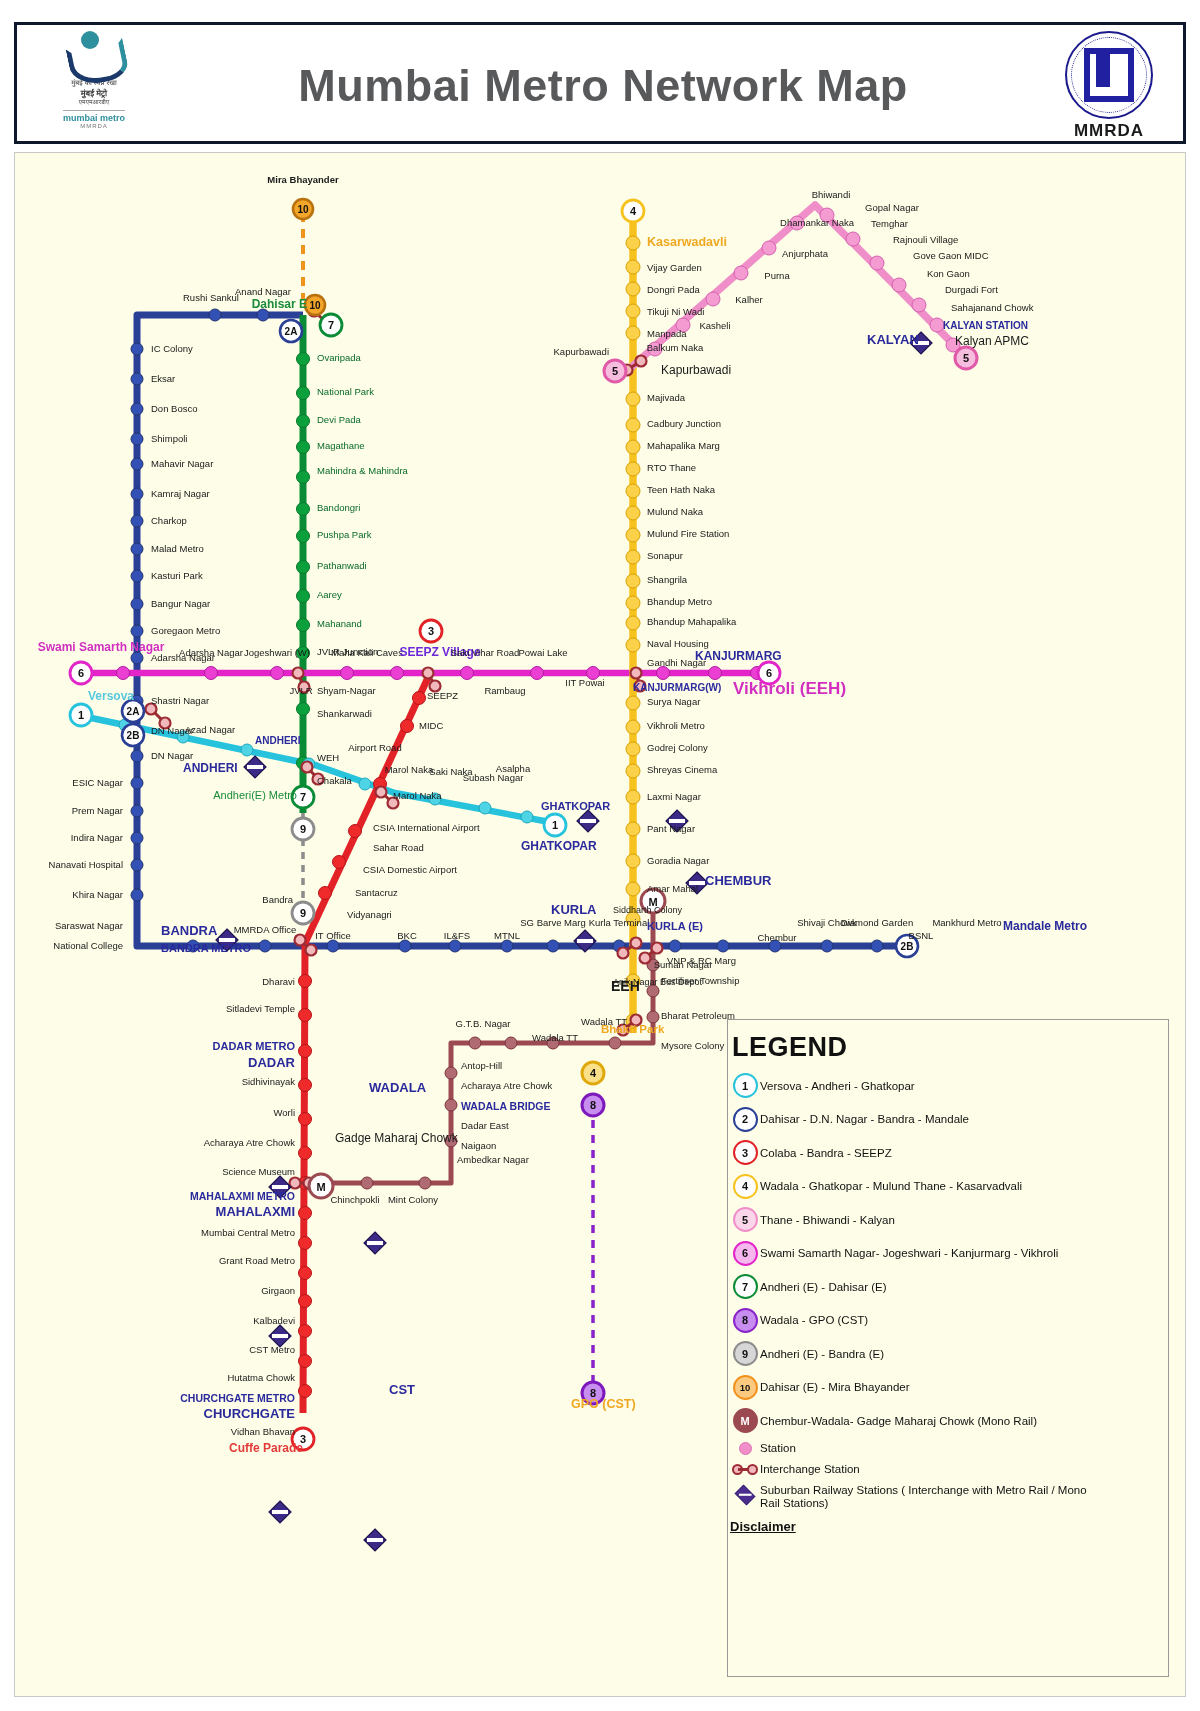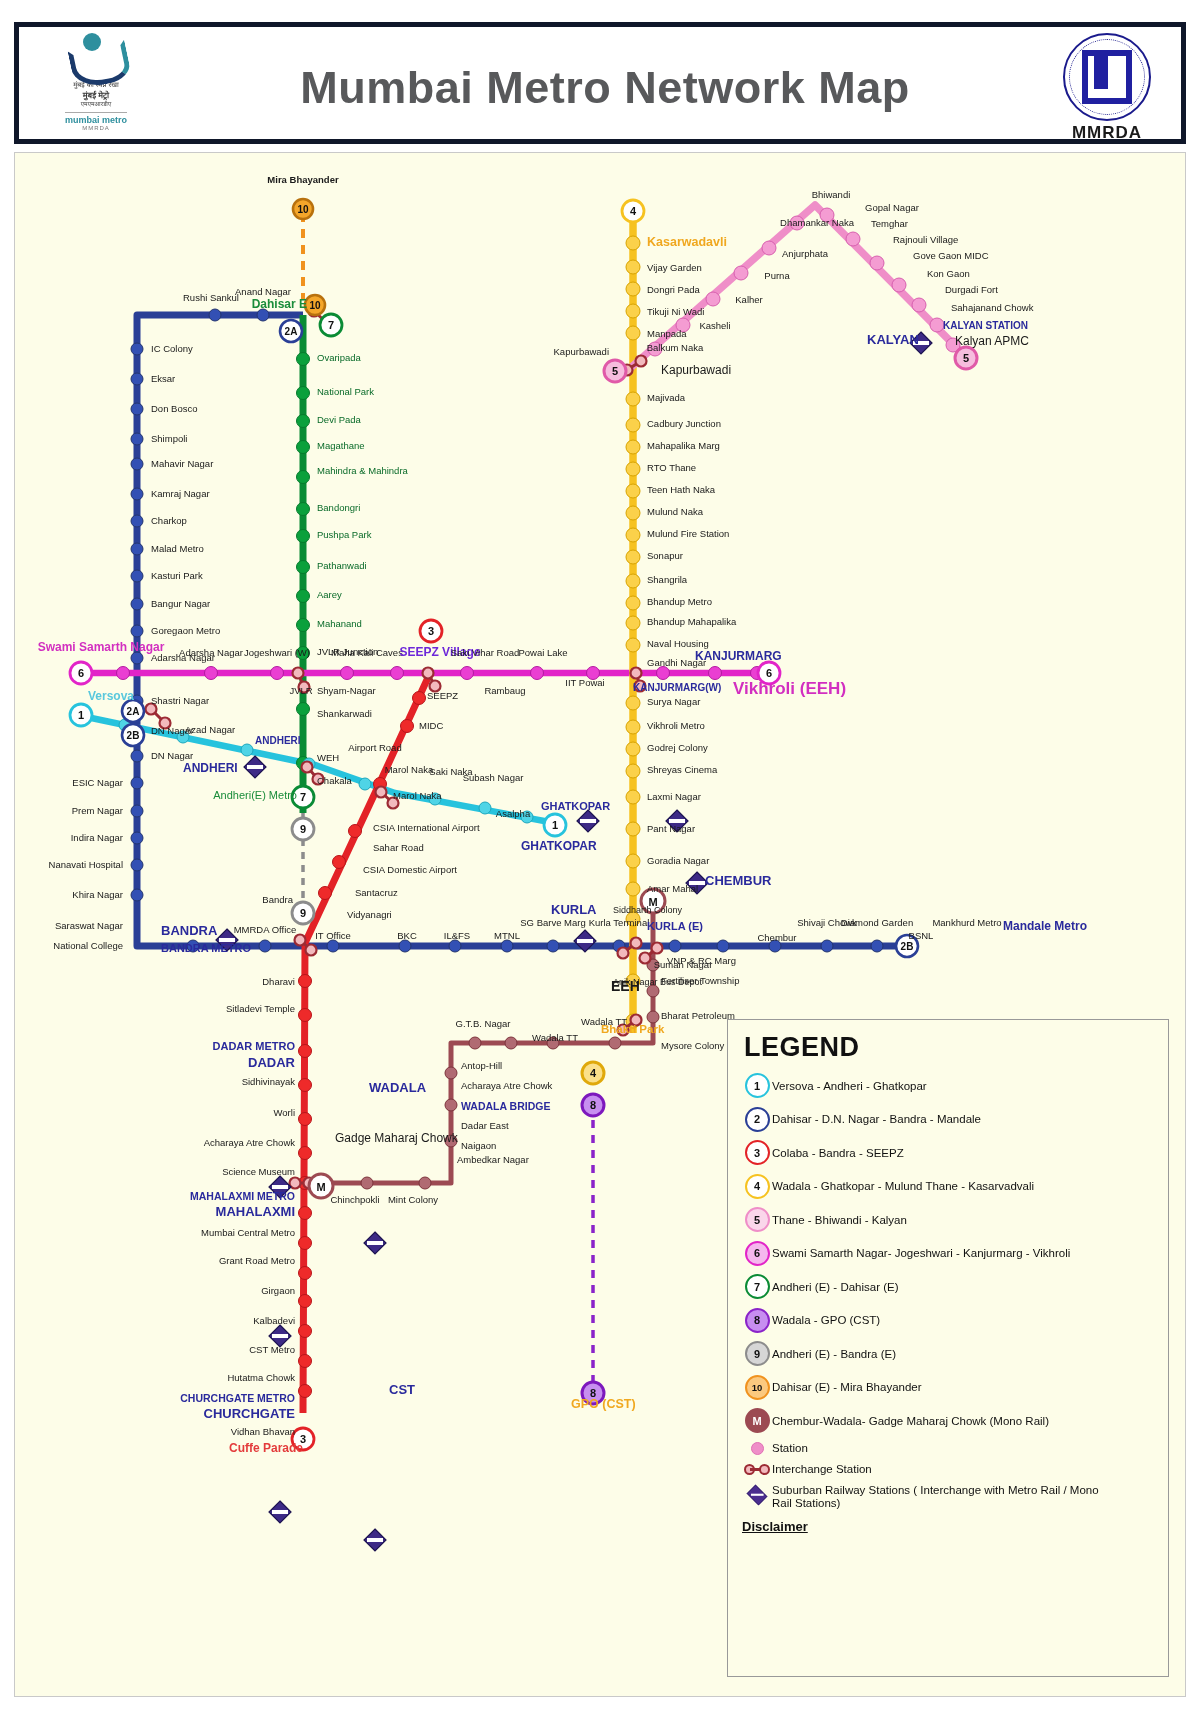--- a/index.html
+++ b/index.html
@@ -1,21 +1,21 @@
 <!DOCTYPE html>
 <html><head>
 <meta charset="utf-8">
 <style>
   html,body{margin:0;padding:0;background:#fff;}
   body{width:1200px;height:1711px;font-family:"Liberation Sans",sans-serif;overflow:hidden;}
   #root{position:relative;width:1200px;height:1711px;background:#ffffff;}
 
   
   .header{position:absolute;left:14px;top:22px;width:1172px;height:122px;
-          background:#fff;border:5px solid #0f172a;box-sizing:border-box;}
+          background:#fff;border:3px solid #0f172a;box-sizing:border-box;}
   .header-title{position:absolute;left:0;top:0;width:1172px;height:122px;
           display:flex;align-items:center;justify-content:center;
           font-size:45px;font-weight:bold;color:#58595b;letter-spacing:.5px;}
   .logo-left{position:absolute;left:22px;top:6px;width:110px;height:112px;
              display:flex;flex-direction:column;align-items:center;justify-content:flex-start;}
   .logo-left .swoosh{width:54px;height:44px;position:relative;}
   .logo-left .swoosh:before{content:"";position:absolute;left:14px;top:0;width:18px;height:18px;
      border-radius:50%;background:#2e8f9e;}
   .logo-left .swoosh:after{content:"";position:absolute;left:2px;top:12px;width:48px;height:30px;
      border:5px solid #1b3a6b;border-top-color:transparent;border-right-color:#2e8f9e;
@@ -44,21 +44,21 @@
   
   .lbl{position:absolute;font-family:"Liberation Sans",sans-serif;font-size:9.5px;
        color:#1a1a1a;white-space:nowrap;line-height:10.5px;}
   .lbl.r{transform:translateX(-100%);}
   .lbl.c{transform:translateX(-50%);}
   .lbl.b{font-weight:bold;}
   .big{font-size:13px;font-weight:bold;}
 
   
   .legend{position:absolute;left:712px;top:866px;width:442px;height:658px;
-     background:#fdfde8;border:1px solid #999;box-sizing:border-box;padding:10px 14px;}
+     background:#fdfde8;border:1px solid #999;box-sizing:border-box;padding:10px 2px;}
   .legend h1{margin:2px 0 10px 2px;font-size:27px;font-weight:bold;color:#111;letter-spacing:.5px;}
   .lrow{display:flex;align-items:center;margin-bottom:8.5px;}
   .lrow .bullet{width:30px;display:flex;justify-content:center;flex:0 0 30px;}
   .lrow .txt{font-size:11.5px;color:#111;}
   .ring{width:21px;height:21px;border-radius:50%;border:2.5px solid #333;background:#fff;
         display:flex;align-items:center;justify-content:center;font-size:11px;font-weight:bold;color:#111;}
   .ring.ten{font-size:9.5px;}
   .dotpink{width:11px;height:11px;border-radius:50%;background:#ef8ec8;border:1px solid #e070b4;}
   .interchg{width:26px;height:11px;position:relative;}
   .interchg i{position:absolute;top:0;width:11px;height:11px;border-radius:50%;
@@ -559,21 +559,21 @@
     <div class="lbl b" style="left:718px;top:530px;color:#d22fc0;font-size:17px;line-height:12px"><span>Vikhroli (EEH)</span></div>
 
     <div class="lbl c b" style="left:96px;top:538px;color:#59c8dd;font-size:12px">Versova</div>
     <div class="lbl" style="left:170px;top:572px">Azad Nagar</div>
     <div class="lbl b" style="left:240px;top:583px;color:#2a2a9c;font-size:10px">ANDHERI</div>
     <div class="lbl b" style="left:168px;top:610px;color:#2a2a9c;font-size:12px">ANDHERI</div>
     <div class="lbl c" style="left:360px;top:590px;line-height:10px"><span>Airport Road</span></div>
     <div class="lbl c" style="left:394px;top:612px;line-height:10px"><span>Marol Naka</span></div>
     <div class="lbl c" style="left:436px;top:614px;line-height:10px"><span>Saki Naka</span></div>
     <div class="lbl c" style="left:478px;top:620px;line-height:10px"><span>Subash Nagar</span></div>
-    <div class="lbl c" style="left:498px;top:656px">Asalpha</div>
+    <div class="lbl c" style="left:498px;top:611px">Asalpha</div>
     <div class="lbl b" style="left:526px;top:648px;color:#2a2a9c;font-size:11px">GHATKOPAR</div>
     <div class="lbl b" style="left:506px;top:688px;color:#2a2a9c;font-size:12px">GHATKOPAR</div>
 
     <div class="lbl" style="left:412px;top:538px">SEEPZ</div>
     <div class="lbl" style="left:404px;top:568px">MIDC</div>
     <div class="lbl" style="left:378px;top:638px;line-height:10px"><span>Marol Naka</span></div>
     <div class="lbl" style="left:358px;top:670px">CSIA International Airport</div>
     <div class="lbl" style="left:358px;top:690px">Sahar Road</div>
     <div class="lbl" style="left:348px;top:712px">CSIA Domestic Airport</div>
     <div class="lbl" style="left:340px;top:735px">Santacruz</div>

